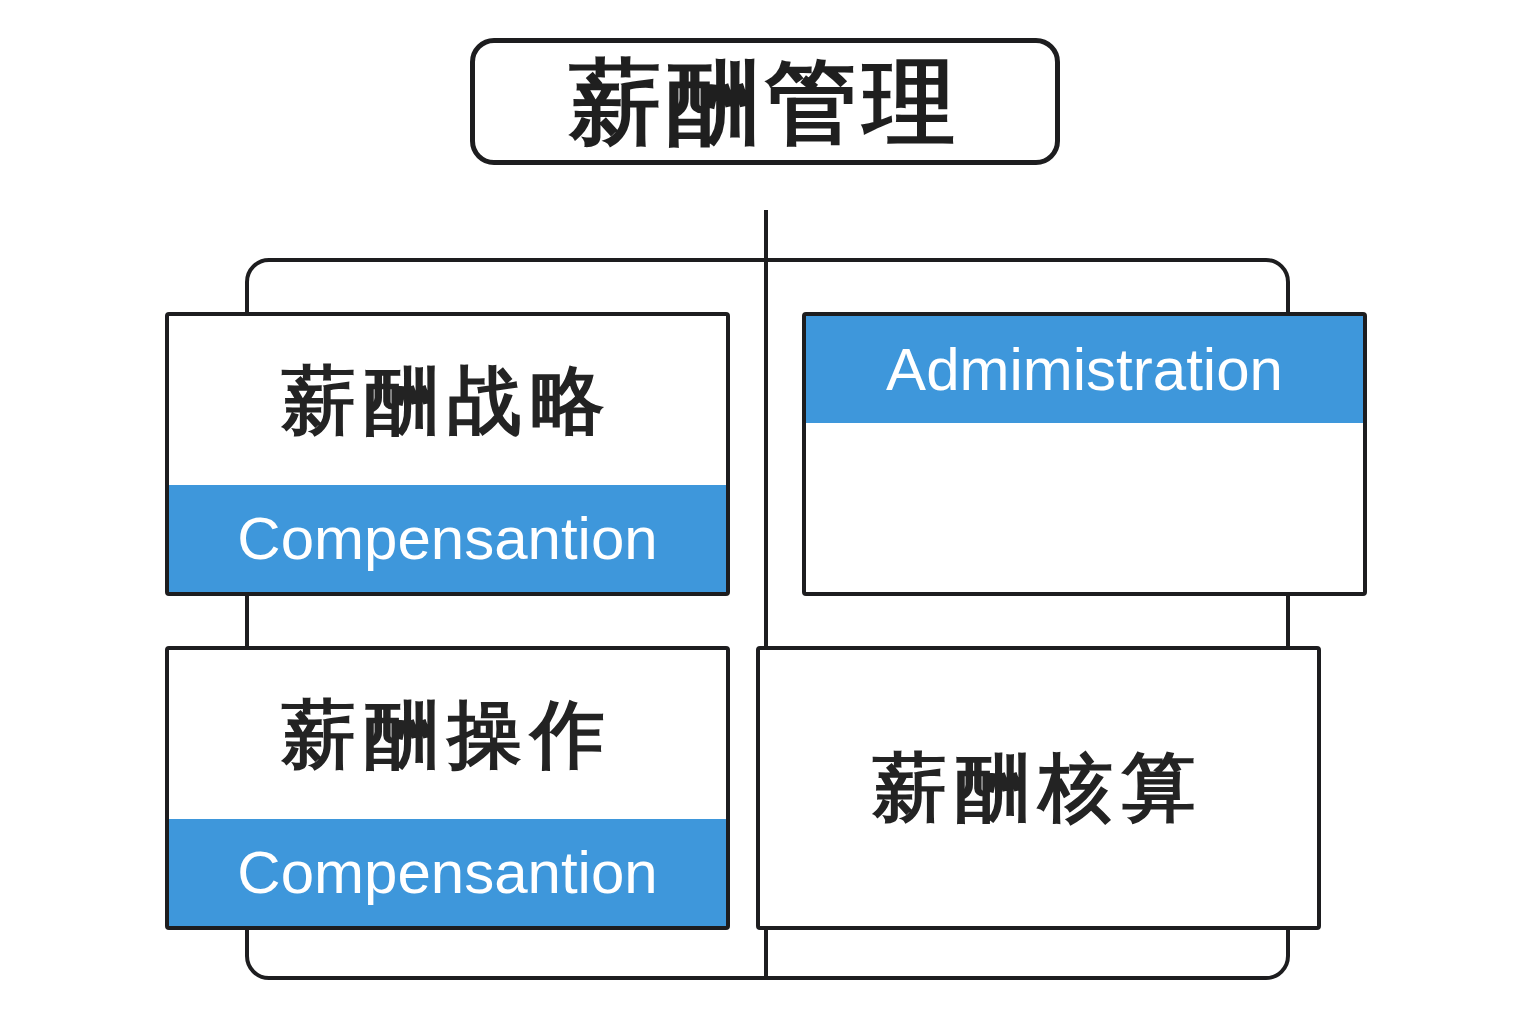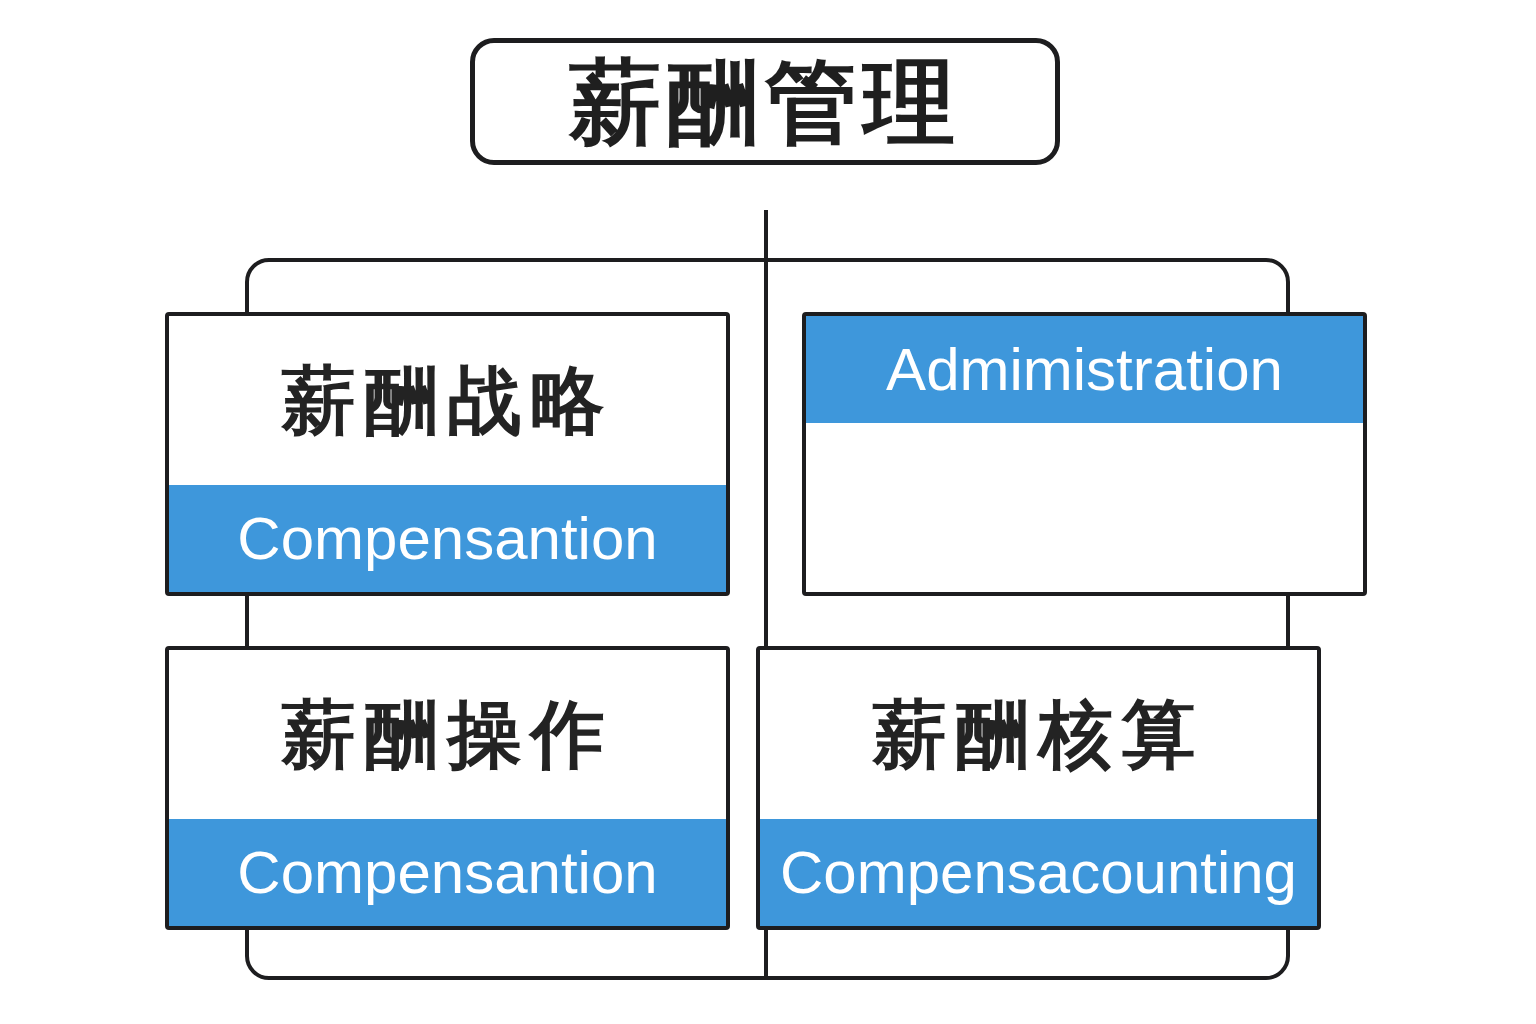--- a/index.html
+++ b/index.html
@@ -95,16 +95,15 @@
     <div class="en">Admimistration</div>
   </div>
 
   <div class="card pos-3">
     <div class="zh">薪酬操作</div>
     <div class="en">Compensantion</div>
   </div>
 
   <div class="card pos-4">
     <div class="zh">薪酬核算</div>
-    <div class="en">Compensacounting</div>
   </div>
 
 </div>
 
 </body></html>

